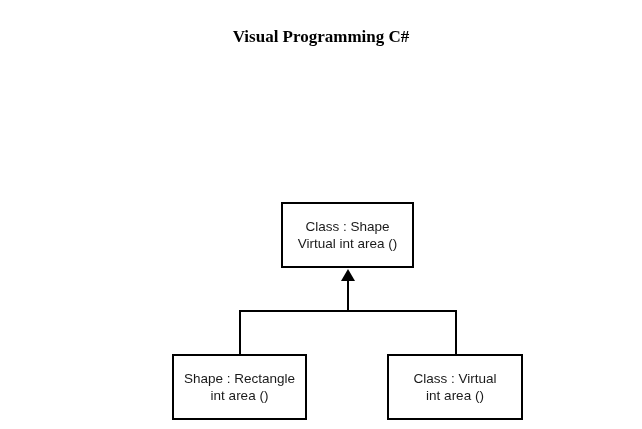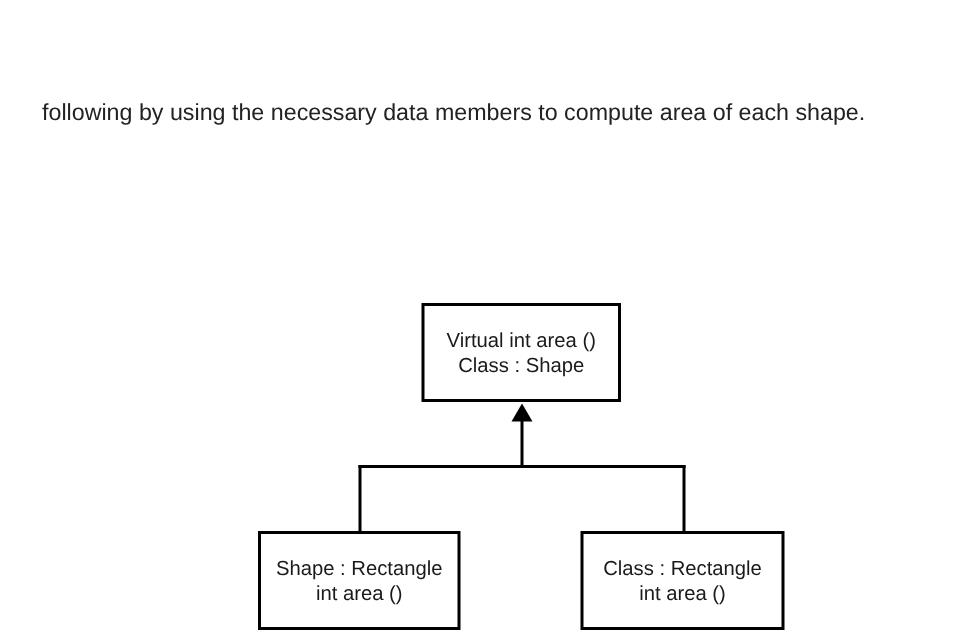--- a/index.html
+++ b/index.html
@@ -85,39 +85,39 @@
     border-left: 7px solid transparent;
     border-right: 7px solid transparent;
     border-bottom: 12px solid #000000;
   }
 </style>
 </head>
 <body>
 
 <div class="page">
 
+  <div class="doc-title">Visual Programming C#</div>
 
   <div class="question">
-    <div class="q-line">following by using the necessary data members to compute area of each shape.</div>
   </div>
 
   <div class="diagram">
 
     <div class="class-box box-shape">
+      <div>Class : Shape</div>
       <div>Virtual int area ()</div>
-      <div>Class : Shape</div>
     </div>
 
     <div class="class-box box-rectangle">
       <div>Shape : Rectangle</div>
       <div>int area ()</div>
     </div>
 
     <div class="class-box box-triangle">
-      <div>Class : Rectangle</div>
+      <div>Class : Virtual</div>
       <div>int area ()</div>
     </div>
 
     <div class="arrowhead-up"></div>
     <div class="line stem-vertical"></div>
     <div class="line bar-horizontal"></div>
     <div class="line drop-left"></div>
     <div class="line drop-right"></div>
 
   </div>

